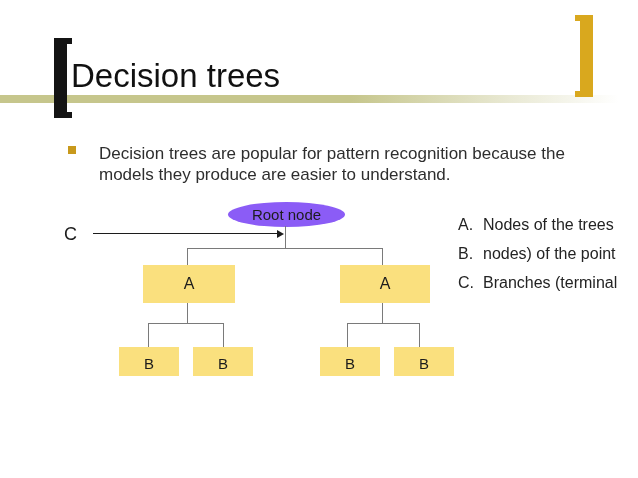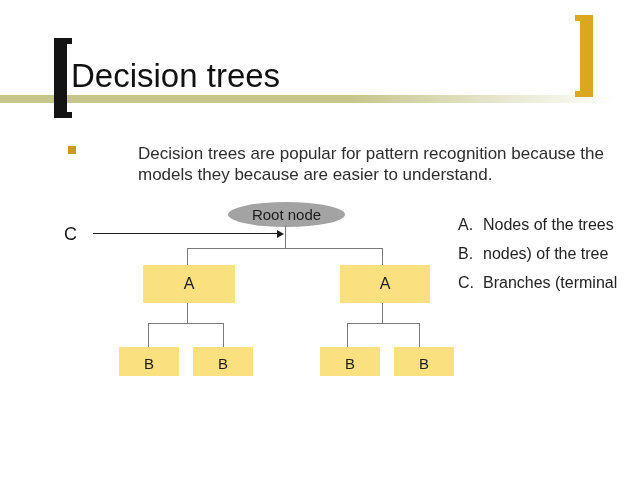--- a/index.html
+++ b/index.html
@@ -35,32 +35,31 @@
   }
   
   .bullet-square{
     position:absolute;left:68px;top:146px;width:8px;height:8px;
     background:#c8991c;
   }
   .bullet-text{
     position:absolute;left:99px;top:143px;
     font-size:17px;line-height:21px;color:#2e2e2e;
     white-space:nowrap;
-    margin-left:39px;
   }
   
   .node{
     position:absolute;display:flex;align-items:center;justify-content:center;
     background:#fae07e;color:#1c1c1c;
   }
   .node-a{font-size:16px;}
   .node-b{font-size:15px;}
   .root-ellipse{
     position:absolute;left:228px;top:202px;width:117px;height:25px;
-    background:#a3a3a3;border-radius:50%;
+    background:#8b5cf6;border-radius:50%;
     display:flex;align-items:center;justify-content:center;
     font-size:15px;color:#1c1c1c;
   }
   .tline{position:absolute;background:#7a7a7a;}
   .aline{position:absolute;background:#1c1c1c;}
   .arrow-head{
     position:absolute;left:277px;top:230px;width:0;height:0;
     border-left:7px solid #1c1c1c;
     border-top:4px solid transparent;
     border-bottom:4px solid transparent;
@@ -86,21 +85,21 @@
 <div class="slide">
 
   <div class="khaki-band"></div>
   <div class="bracket-left"></div>
   <div class="bracket-right"></div>
   <div class="title">Decision trees</div>
 
   <div class="bullet-square"></div>
   <div class="bullet-text">
     <div>Decision trees are popular for pattern recognition because the</div>
-    <div>models they because are easier to understand.</div>
+    <div>models they produce are easier to understand.</div>
   </div>
 
   <div class="root-ellipse">Root node</div>
 
   <div class="c-label">C</div>
   <div class="aline" style="left:93px;top:233px;width:184px;height:1px;"></div>
   <div class="arrow-head"></div>
 
   <div class="tline" style="left:285px;top:226px;width:1px;height:22px;"></div>
   <div class="tline" style="left:187px;top:248px;width:196px;height:1px;"></div>
@@ -128,21 +127,21 @@
   <div class="legend">
     <div class="legend-item">
       <div class="legend-marker">A.</div>
       <div class="legend-lines">
         <div>Nodes of the trees</div>
       </div>
     </div>
     <div class="legend-item">
       <div class="legend-marker">B.</div>
       <div class="legend-lines">
-        <div>nodes) of the tree</div>
+        <div>nodes) of the point</div>
       </div>
     </div>
     <div class="legend-item">
       <div class="legend-marker">C.</div>
       <div class="legend-lines">
         <div>Branches (terminal</div>
       </div>
     </div>
   </div>
 

